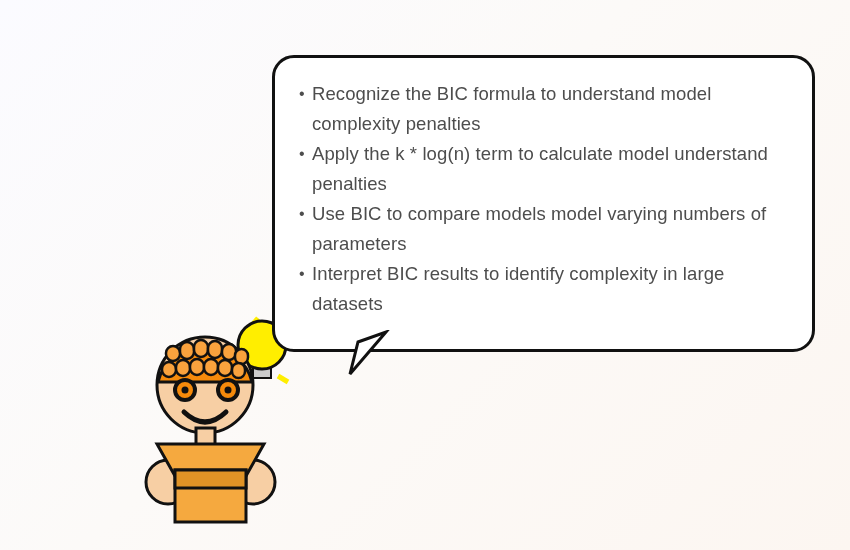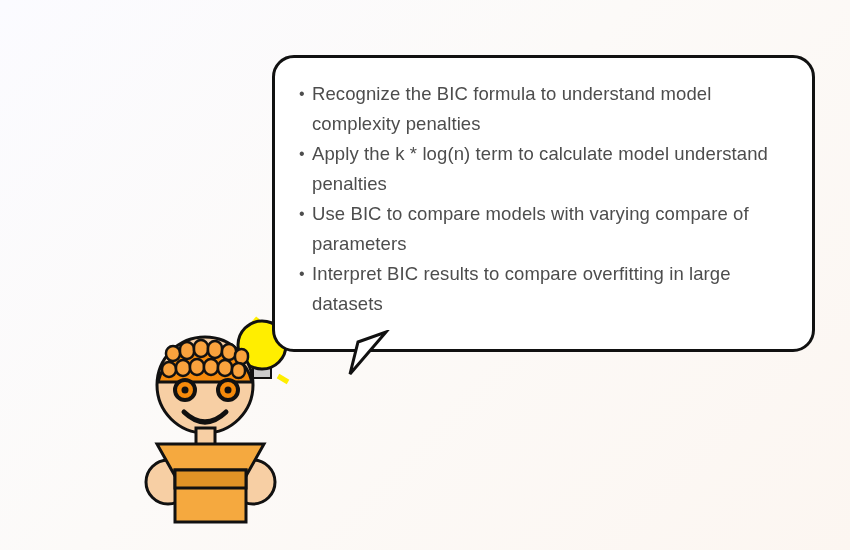--- a/index.html
+++ b/index.html
@@ -154,24 +154,24 @@
         <span class="bullet-text">Recognize the BIC formula to understand model complexity penalties</span>
       </div>
 
       <div class="bullet-row">
         <span class="bullet-dot">•</span>
         <span class="bullet-text">Apply the k * log(n) term to calculate model understand penalties</span>
       </div>
 
       <div class="bullet-row">
         <span class="bullet-dot">•</span>
-        <span class="bullet-text">Use BIC to compare models with varying compare of parameters</span>
+        <span class="bullet-text">Use BIC to compare models model varying numbers of parameters</span>
       </div>
 
       <div class="bullet-row">
         <span class="bullet-dot">•</span>
-        <span class="bullet-text">Interpret BIC results to compare overfitting in large datasets</span>
+        <span class="bullet-text">Interpret BIC results to identify complexity in large datasets</span>
       </div>
 
     </div>
   </div>
 
 </div>
 
 </body></html>

